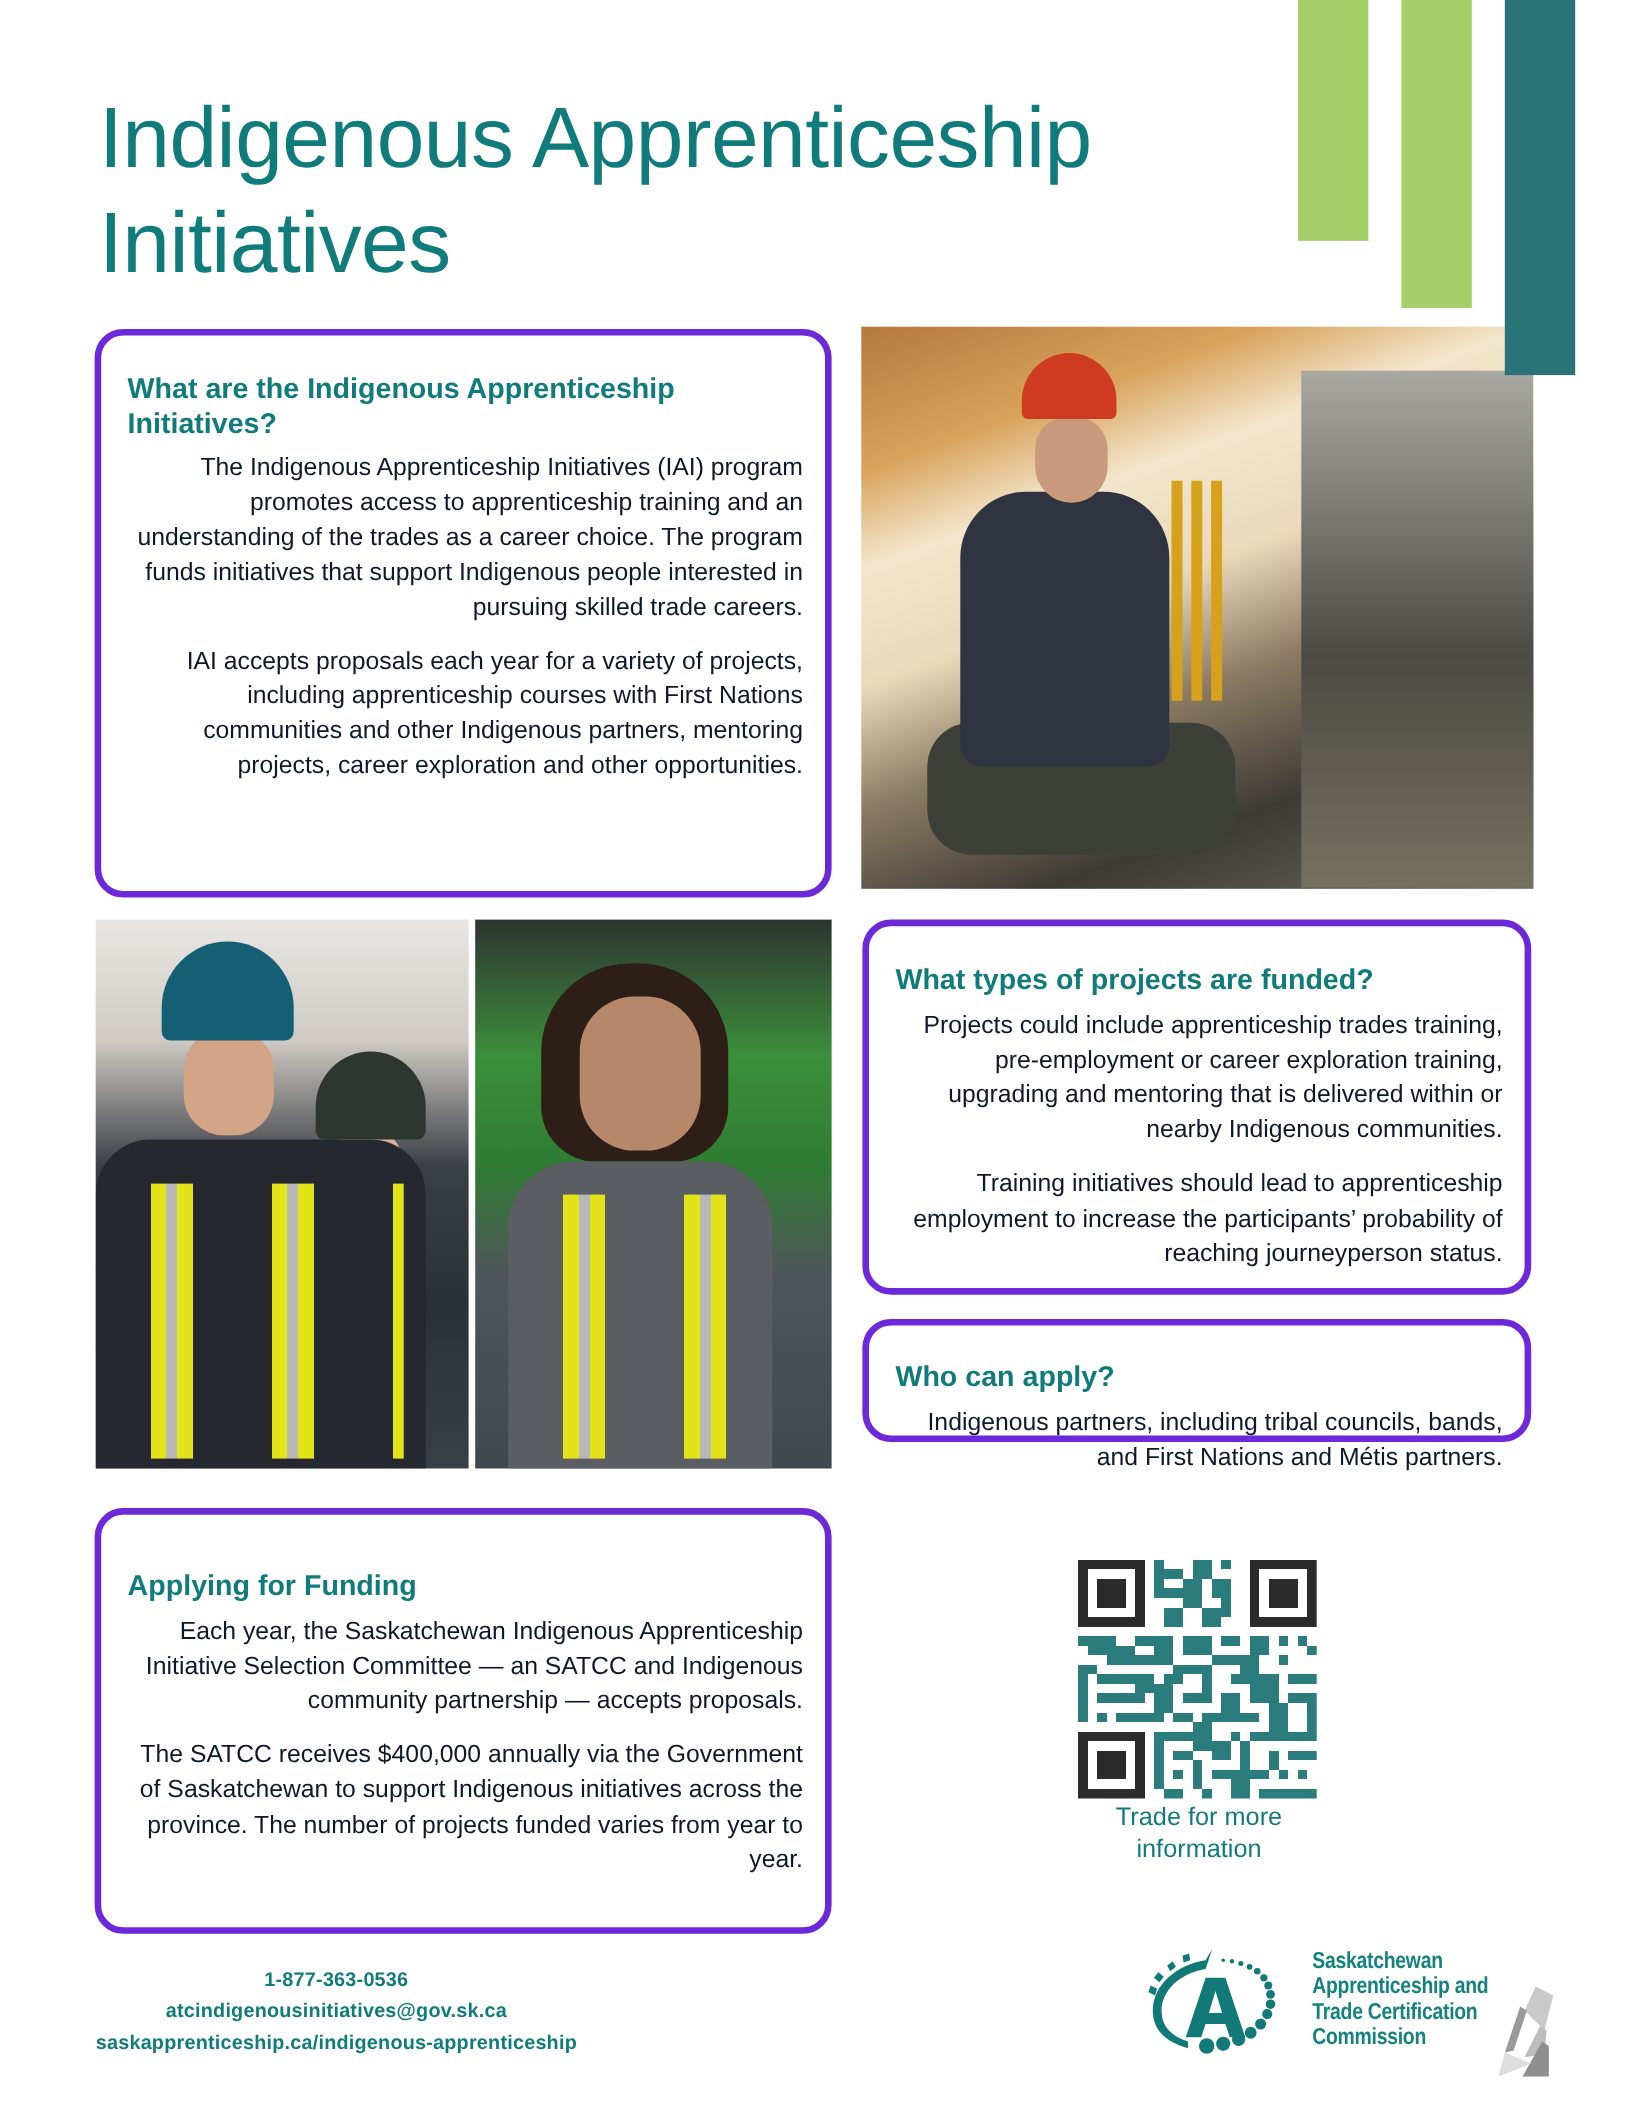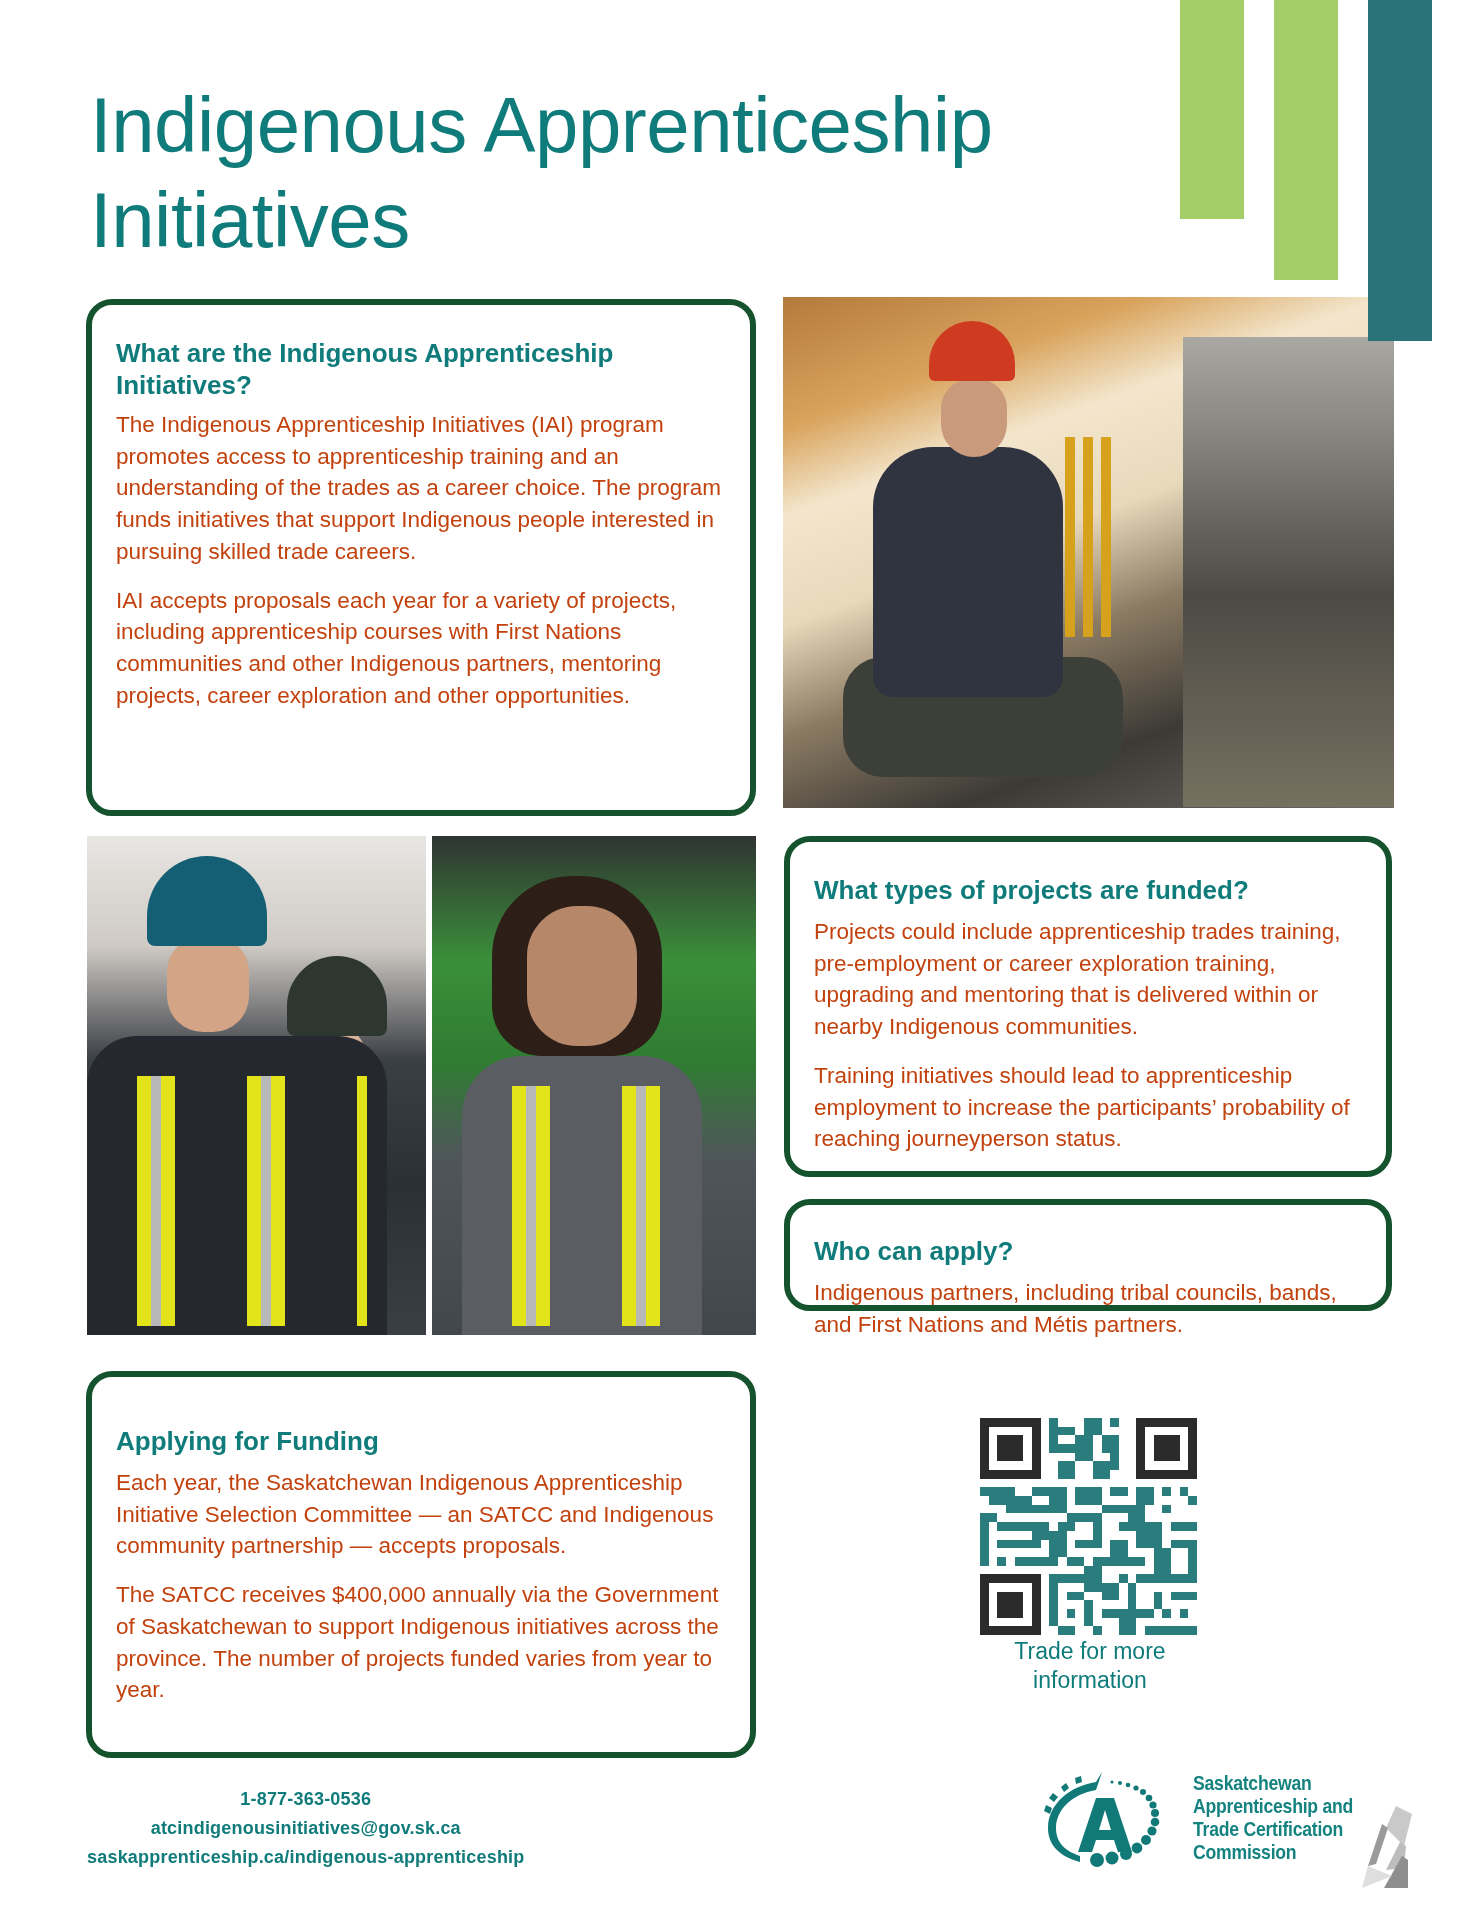--- a/index.html
+++ b/index.html
@@ -10,24 +10,24 @@
   .bar { position: absolute; top: 0; }
   .bar-g1 { left: 1180px; width: 64px; height: 219px; background: #a4cf68; }
   .bar-g2 { left: 1274px; width: 64px; height: 280px; background: #a4cf68; }
   .bar-t  { left: 1368px; width: 64px; height: 341px; background: #2a7479; z-index: 3; }
 
   .title { position: absolute; left: 90px; top: 78px; margin: 0;
            font-size: 78px; line-height: 95px; font-weight: 400; color: #0f7b7a;
            letter-spacing: -0.5px; }
   .title span { display: block; }
 
-  .card { position: absolute; box-sizing: border-box; border: 6px solid #14532d;
+  .card { position: absolute; box-sizing: border-box; border: 6px solid #6d28d9;
           border-radius: 26px; background: #fff; padding: 0 20px 0 24px; }
   .card h2 { margin: 0; font-size: 26px; line-height: 32px; font-weight: 700; color: #0f7b7a; }
-  .card p { margin: 0; font-size: 22.5px; line-height: 31.7px; color: #c2410c; }
+  .card p { margin: 0; font-size: 22.5px; line-height: 31.7px; color: #0f172a; text-align: right; }
   .card p + p { margin-top: 17px; }
 
   #card-what { left: 86px; top: 299px; width: 670px; height: 517px; padding-top: 32px; }
   #card-what h2 { margin-bottom: 8px; }
   #card-types { left: 784px; top: 836px; width: 608px; height: 341px; padding-top: 32px; }
   #card-types h2 { margin-bottom: 10px; }
   #card-who { left: 784px; top: 1199px; width: 608px; height: 112px; padding-top: 30px; }
   #card-who h2 { margin-bottom: 10px; }
   #card-apply { left: 86px; top: 1371px; width: 670px; height: 387px; padding-top: 48px; }
   #card-apply h2 { margin-bottom: 10px; }

